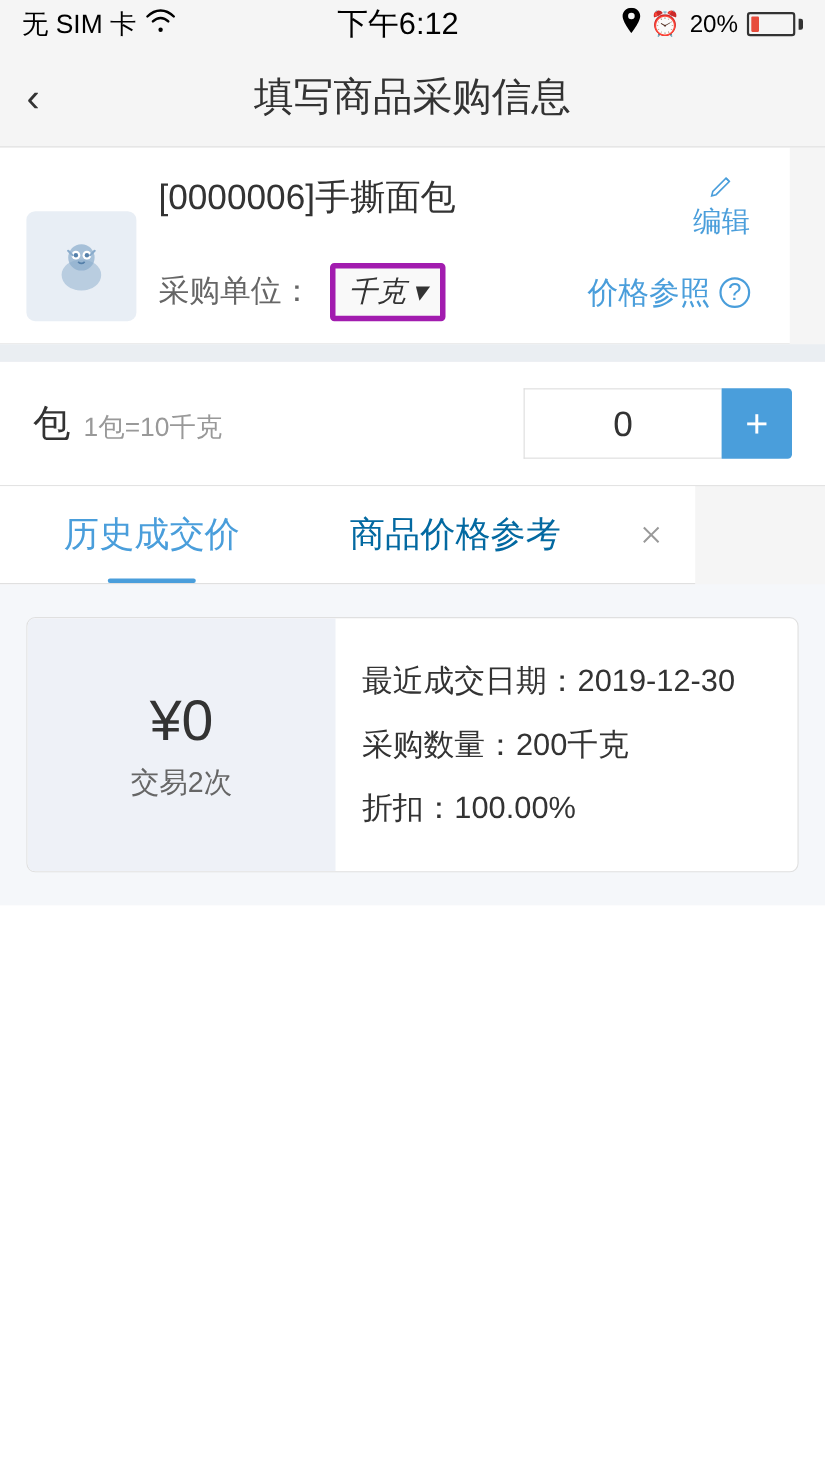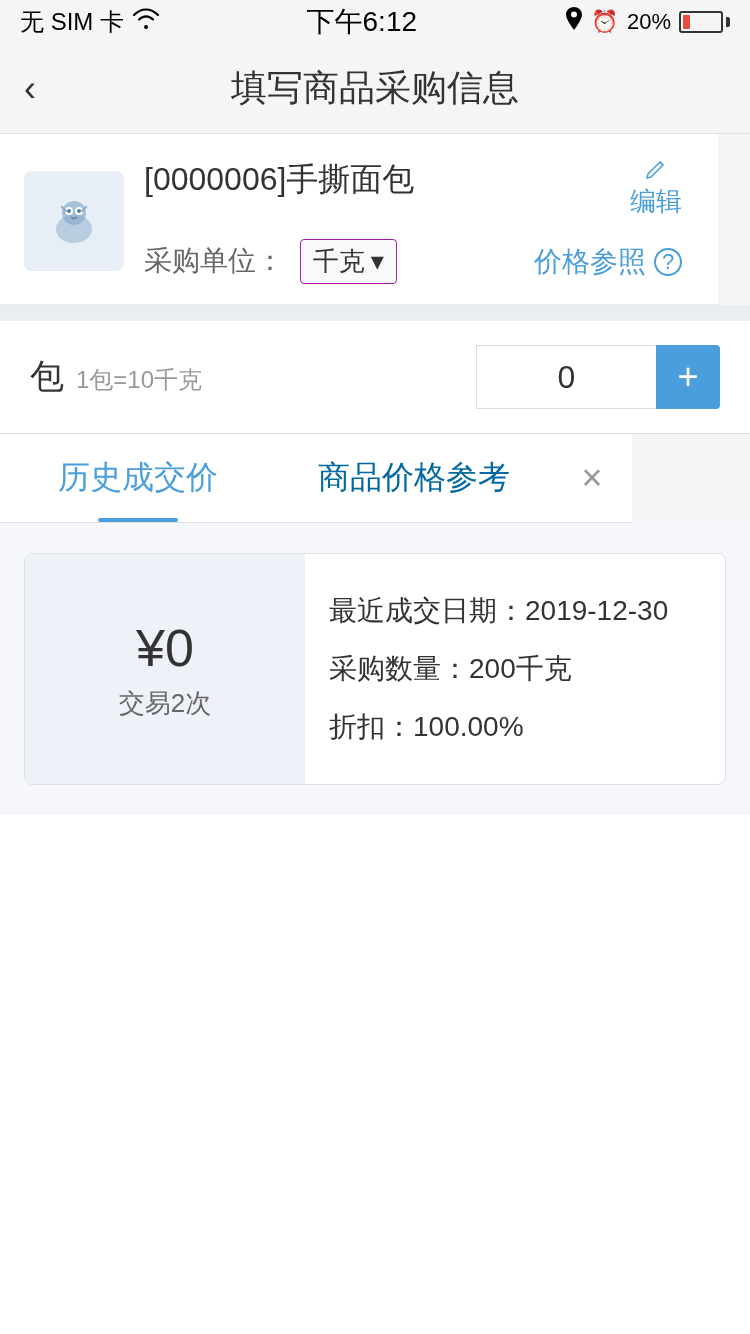--- a/index.html
+++ b/index.html
@@ -92,21 +92,21 @@
       font-weight: 500;
       color: #333;
     }
 
     
     .product-card {
       width: 718px;
       background: #fff;
       padding: 24px 36px 20px 24px;
       display: flex;
-      align-items: center;
+      align-items: flex-end;
       gap: 20px;
       border-bottom: 1px solid #e8e8e8;
     }
     .product-thumb {
       width: 100px;
       height: 100px;
       background: #e8eef5;
       border-radius: 8px;
       display: flex;
       align-items: center;
@@ -143,28 +143,29 @@
       justify-content: space-between;
       align-items: center;
     }
     .unit-label {
       font-size: 28px;
       color: #666;
     }
     .unit-select {
       display: inline-flex;
       align-items: center;
-      border: 1px solid #a21caf;
+      border: 5px solid #a21caf;
       border-radius: 4px;
       padding: 4px 12px;
       font-size: 26px;
       color: #333;
       background: #f9f9f9;
       gap: 6px;
       margin-left: 8px;
+      font-style: italic;
     }
     .price-ref {
       color: #4a9edb;
       font-size: 28px;
       display: flex;
       align-items: center;
       gap: 8px;
       cursor: pointer;
     }
 
@@ -231,20 +232,21 @@
 
     
     .tab-bar {
       width: 632px;
       background: #fff;
       display: flex;
       align-items: center;
       border-bottom: 1px solid #e0e0e0;
       padding: 0 0;
       position: relative;
+      font-family: Liberation Serif, serif;
     }
     .tab-item {
       flex: 1;
       height: 88px;
       display: flex;
       flex-direction: column;
       align-items: center;
       justify-content: center;
       font-size: 32px;
       color: #0369a1;

